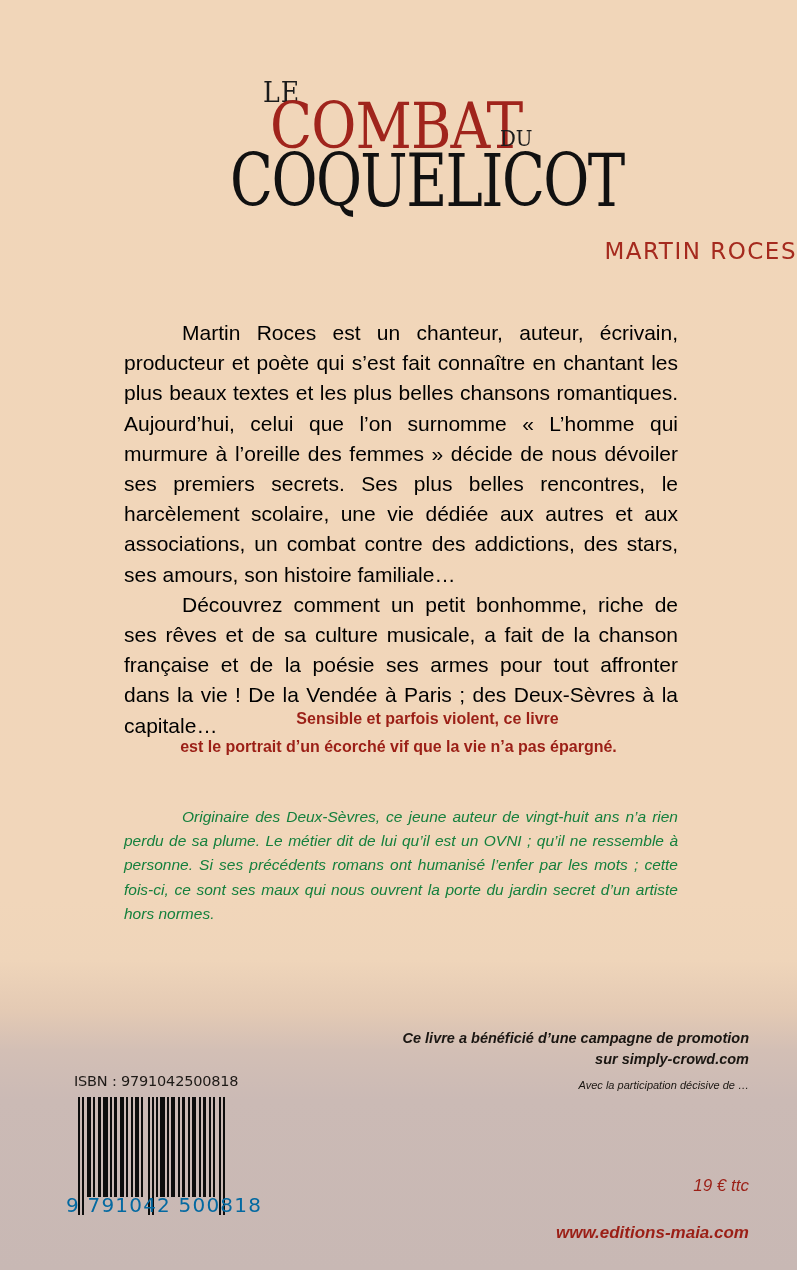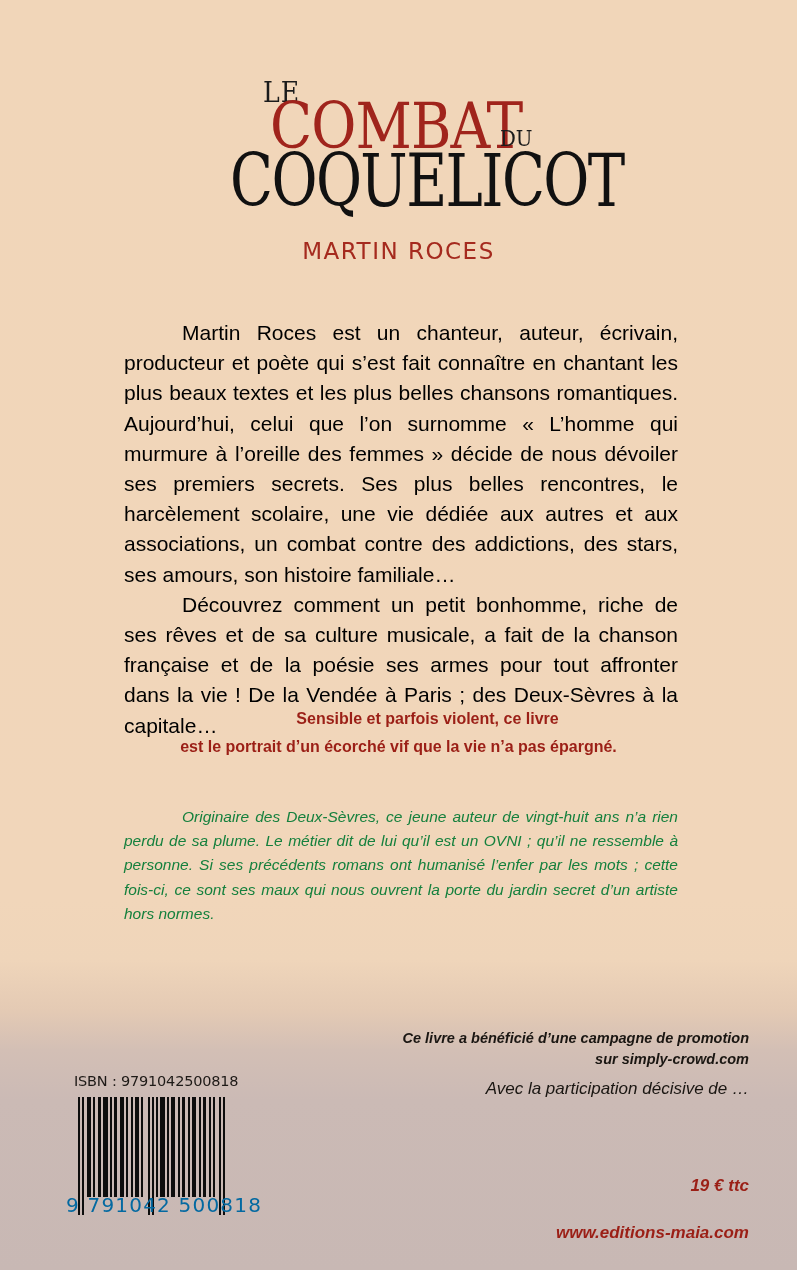--- a/index.html
+++ b/index.html
@@ -9,41 +9,41 @@
       #f1d6b9 0px, #f1d6ba 900px, #efd5ba 960px,
       #e4cab4 1010px, #d3bfb5 1050px, #cbbab5 1100px, #c8b8b4 1270px);
     font-family: "Liberation Sans", sans-serif;
     color: #1e1a17;
   }
   .abs { position: absolute; }
   #title-le { left: 263px; top: 76px; font-size: 28px; color: #1b1b1b; font-family: "DejaVu Serif", serif; letter-spacing: 1px; transform: scaleX(0.9); transform-origin: left; }
   #title-combat { left: 270px; top: 94px; font-size: 64px; line-height: 64px; color: #a0241c; font-family: "DejaVu Serif", serif; letter-spacing: -1px; transform: scaleX(0.86); transform-origin: left; }
   #title-du { left: 500px; top: 126px; font-size: 22px; color: #1b1b1b; font-family: "DejaVu Serif", serif; transform: scaleX(0.9); transform-origin: left; }
   #title-coquelicot { left: 230px; top: 145px; font-size: 72px; line-height: 72px; color: #111; font-family: "DejaVu Serif", serif; letter-spacing: -2px; transform: scaleX(0.78); transform-origin: left; }
-  #author { left: 0; width: 797px; top: 238px; text-align: center; font-size: 23px; letter-spacing: 1.5px; color: #a52a1e; font-family: "DejaVu Sans", sans-serif; font-weight: normal; }
+  #author { left: 0; width: 797px; top: 238px; text-align: right; font-size: 23px; letter-spacing: 1.5px; color: #a52a1e; font-family: "DejaVu Sans", sans-serif; font-weight: normal; }
 
   #blurb { left: 124px; top: 318px; width: 554px; font-size: 21px; line-height: 30.2px; text-align: justify; color: #000000; }
   #blurb p { margin: 0; text-indent: 58px; }
 
   #tagline { left: 0; width: 797px; top: 705px; text-align: center; font-size: 16px; line-height: 28px; font-weight: bold; color: #9b1f16; }
   #tagline div { white-space: nowrap; }
   #tagline .l1 { padding-left: 58px; }
   #tagline .l2 { }
 
   #author-bio { left: 124px; top: 805px; width: 554px; font-size: 15.5px; line-height: 24.2px; font-style: italic; text-align: justify; color: #15803d; }
   #author-bio p { margin: 0; text-indent: 58px; }
 
   #promo { right: 48px; top: 1028px; text-align: right; font-size: 14.5px; line-height: 21px; font-style: italic; font-weight: bold; color: #1a1612; }
-  #participation { right: 48px; top: 1079px; text-align: center; font-size: 17px; font-style: italic; color: #1a1612; }
+  #participation { right: 48px; top: 1079px; text-align: center; font-size: 11px; font-style: italic; color: #1a1612; }
 
   #isbn-label { left: 74px; top: 1073px; font-size: 14.5px; color: #1e1a17; font-family: "DejaVu Sans", sans-serif; letter-spacing: -0.2px; }
   #barcode { left: 78px; top: 1097px; width: 150px; height: 118px; }
   #barcode-digits { left: 66px; top: 1193px; font-size: 20px; font-family: "DejaVu Sans", sans-serif; color: #0369a1; letter-spacing: 1.2px; background: transparent; }
 
-  #price { right: 48px; top: 1176px; font-size: 17px; font-weight: bold; font-style: italic; color: #9b1f16; text-align: center; }
+  #price { right: 48px; top: 1176px; font-size: 17px; font-weight: normal; font-style: italic; color: #9b1f16; text-align: center; }
   #website { right: 48px; top: 1199px; font-size: 17px; font-weight: bold; font-style: italic; color: #9b1f16; text-align: right; margin-top: 24px; }
 </style>
 </head>
 <body>
 
 <div>
 
   <div id="title-le" class="abs">LE</div>
   <div id="title-combat" class="abs">COMBAT</div>
   <div id="title-du" class="abs">DU</div>

